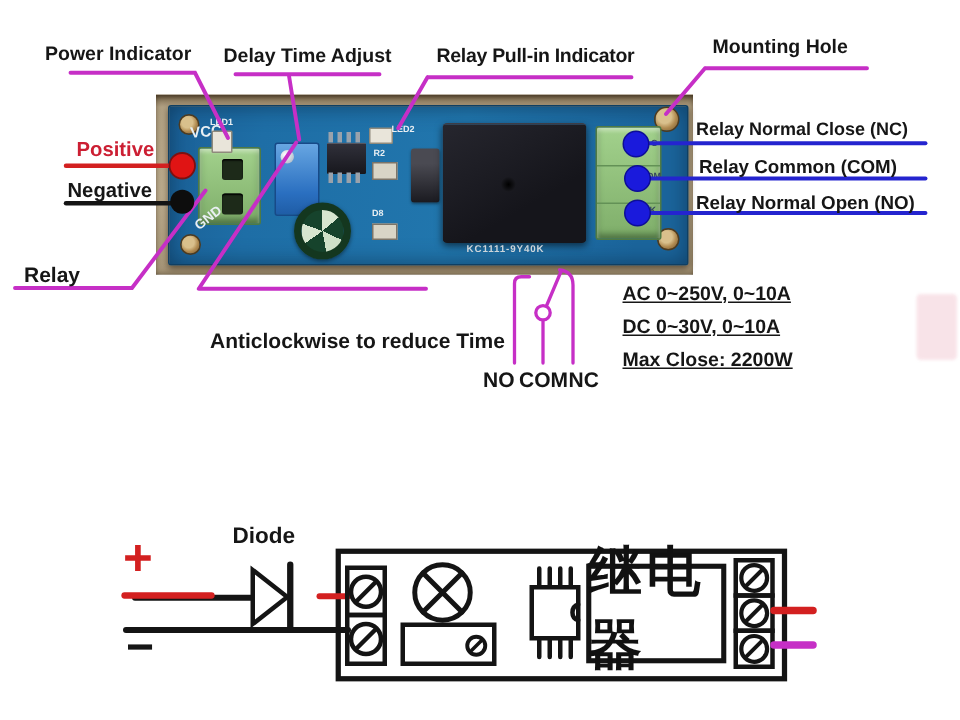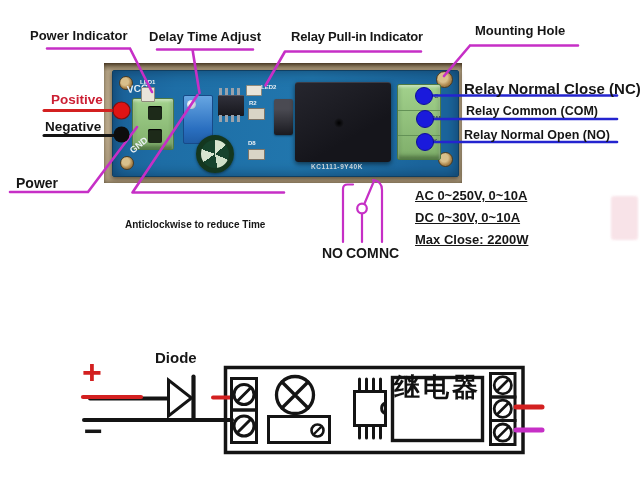--- a/index.html
+++ b/index.html
@@ -206,34 +206,34 @@
     </g>
   </svg>
 
   <div class="lbl" style="left:30px;top:29px;font-size:13px">Power Indicator</div>
   <div class="lbl" style="left:149px;top:30px;font-size:13px">Delay Time Adjust</div>
   <div class="lbl" style="left:475px;top:24px;font-size:13px">Mounting Hole</div>
   <div class="lbl" style="left:291px;top:30px;font-size:13px;letter-spacing:-.2px">Relay Pull-in Indicator</div>
 
   <div class="lbl red" style="left:51px;top:92px;font-size:13.5px">Positive</div>
   <div class="lbl" style="left:45px;top:119px;font-size:13.5px">Negative</div>
-  <div class="lbl" style="left:16px;top:175px;font-size:14px">Power</div>
-
-  <div class="lbl" style="left:125px;top:219px;font-size:10px">Anticlockwise to reduce Time</div>
-
-  <div class="lbl" style="left:464px;top:80px;font-size:15px">Relay Normal Close (NC)</div>
+  <div class="lbl" style="left:16px;top:175px;font-size:14px">Relay</div>
+
+  <div class="lbl" style="left:140px;top:219px;font-size:14px">Anticlockwise to reduce Time</div>
+
+  <div class="lbl" style="left:464px;top:80px;font-size:12px">Relay Normal Close (NC)</div>
   <div class="lbl" style="left:466px;top:104px;font-size:12.5px">Relay Common (COM)</div>
   <div class="lbl" style="left:464px;top:128px;font-size:12.5px">Relay Normal Open (NO)</div>
 
   <div class="lbl spec" style="left:415px;top:189px">AC 0~250V, 0~10A</div>
   <div class="lbl spec" style="left:415px;top:211px">DC 0~30V, 0~10A</div>
   <div class="lbl spec" style="left:415px;top:233px">Max Close: 2200W</div>
 
   <div class="lbl" style="left:322px;top:245px;font-size:14px">NO</div>
   <div class="lbl" style="left:346px;top:245px;font-size:14px">COM</div>
   <div class="lbl" style="left:379px;top:245px;font-size:14px">NC</div>
 
   <div class="lbl" style="left:155px;top:349px;font-size:15px">Diode</div>
   <div class="big-sign" style="left:82px;top:355px;font-size:34px;color:var(--line_red)">+</div>
   <div class="big-sign" style="left:84px;top:415px;font-size:32px">−</div>
-  <div class="cn" style="left:392px;top:361px;width:91px;height:52px;font-size:26px">继电器</div>
+  <div class="cn" style="left:392px;top:380px;width:91px;height:52px;font-size:36px">继电器</div>
 
 </div>
 
 </body></html>

